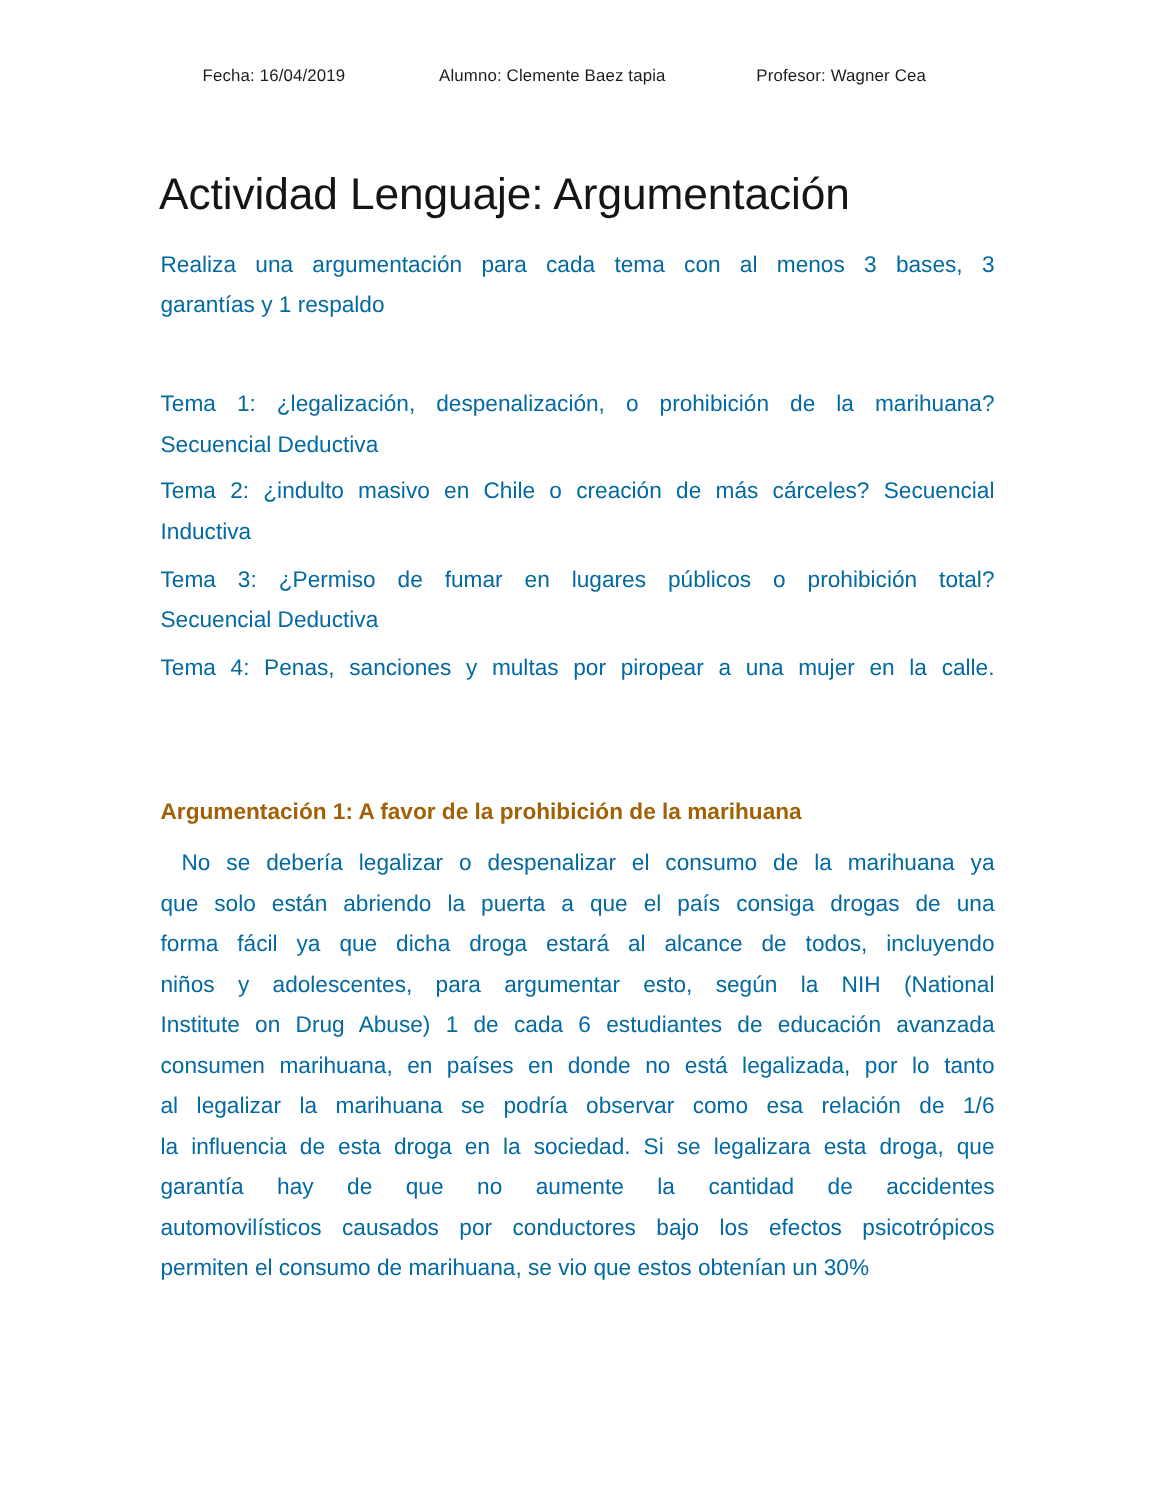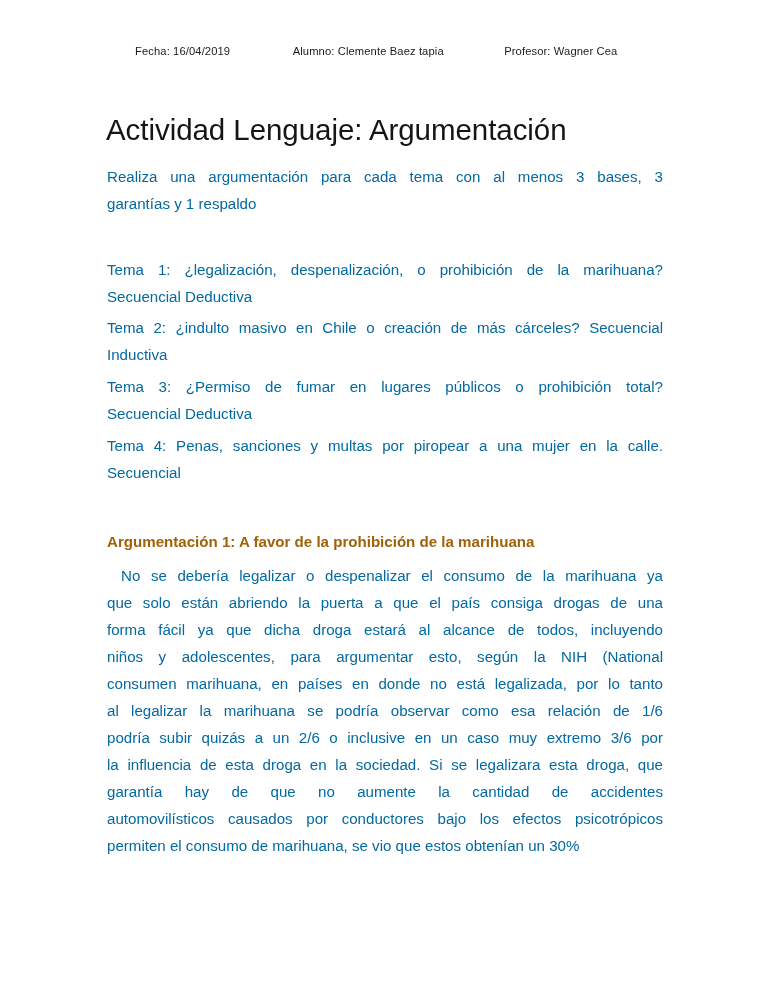--- a/index.html
+++ b/index.html
@@ -138,33 +138,32 @@
       <span class="ln free">Inductiva</span>
     </div>
 
     <div class="body-block tema-3">
       <span class="ln">Tema 3: ¿Permiso de fumar en lugares públicos o prohibición total?</span>
       <span class="ln free">Secuencial Deductiva</span>
     </div>
 
     <div class="body-block tema-4">
       <span class="ln">Tema 4: Penas, sanciones y multas por piropear a una mujer en la calle.</span>
-      <span class="ln free">Secuencial</span>
     </div>
 
     <div class="section-heading">Argumentación 1: A favor de la prohibición de la marihuana</div>
 
     <div class="body-block arg-body">
       <span class="ln indent-first">No se debería legalizar o despenalizar el consumo de la marihuana ya</span>
       <span class="ln">que solo están abriendo la puerta a que el país consiga drogas de una</span>
       <span class="ln">forma fácil ya que dicha droga estará al alcance de todos, incluyendo</span>
       <span class="ln">niños y adolescentes, para argumentar esto, según la NIH (National</span>
+      <span class="ln">Institute on Drug Abuse) 1 de cada 6 estudiantes de educación avanzada</span>
       <span class="ln">consumen marihuana, en países en donde no está legalizada, por lo tanto</span>
       <span class="ln">al legalizar la marihuana se podría observar como esa relación de 1/6</span>
-      <span class="ln">podría subir quizás a un 2/6 o inclusive en un caso muy extremo 3/6 por</span>
       <span class="ln">la influencia de esta droga en la sociedad. Si se legalizara esta droga, que</span>
       <span class="ln">garantía hay de que no aumente la cantidad de accidentes</span>
       <span class="ln">automovilísticos causados por conductores bajo los efectos psicotrópicos</span>
       <span class="ln free">permiten el consumo de marihuana, se vio que estos obtenían un 30%</span>
     </div>
 
   </div>
 </div>
 
 </body></html>

